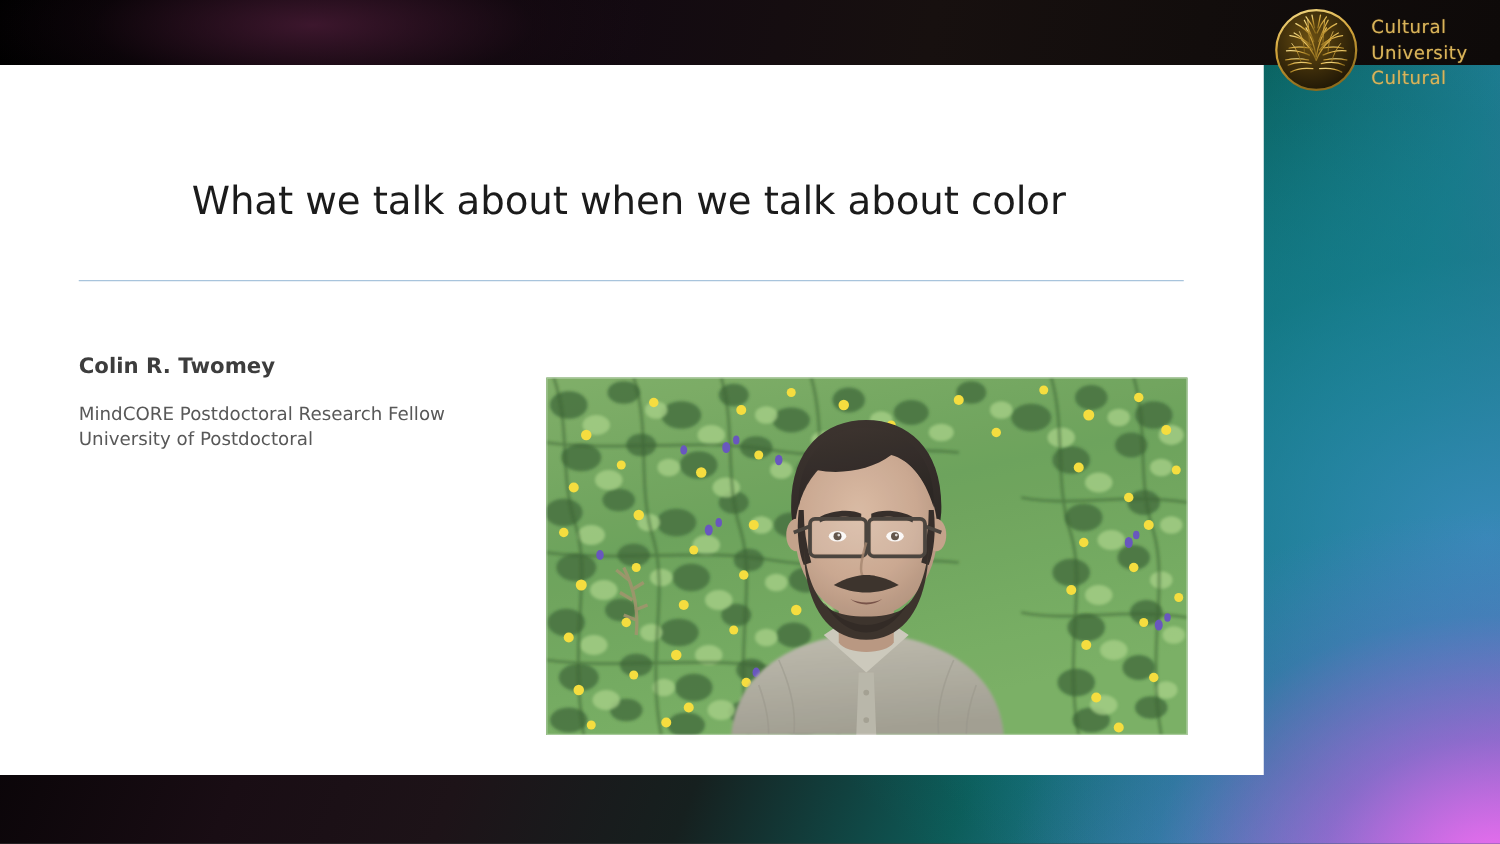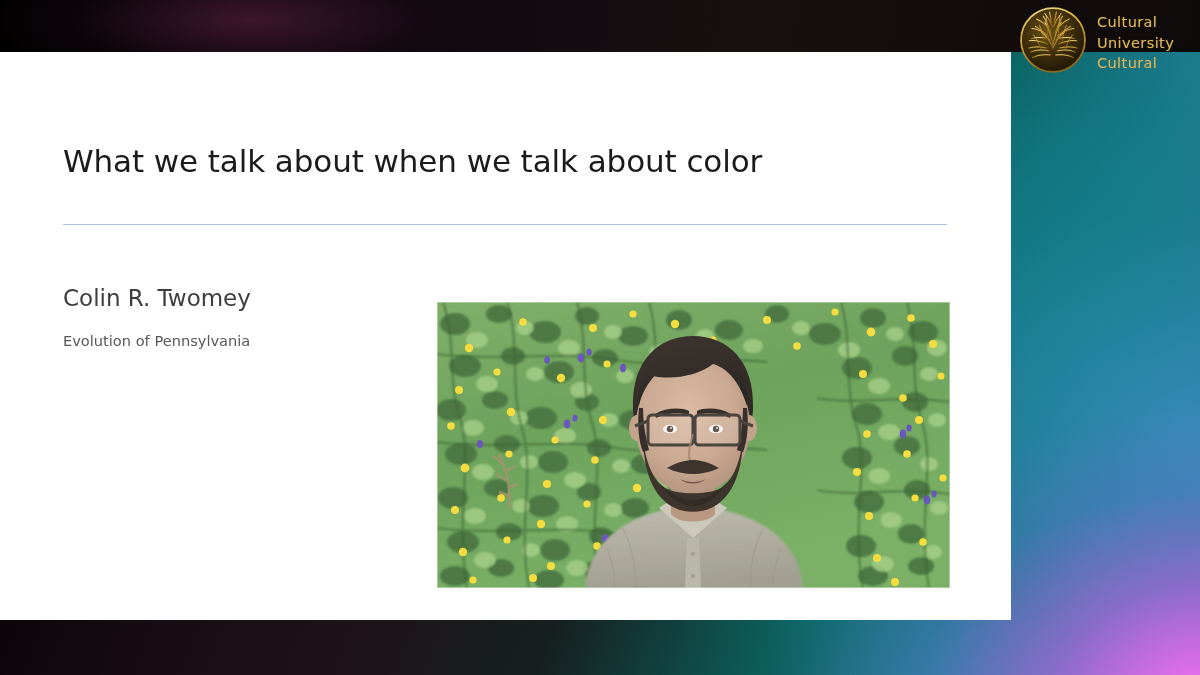--- a/index.html
+++ b/index.html
@@ -78,33 +78,34 @@
   }
 
   
   #slide-title {
     position:absolute; left:63px; top:91px;
     width:880px;
     font-size:31px; font-weight:400;
     color:#1b1b1b;
     letter-spacing:-0.1px;
     white-space:nowrap;
+    text-align:center;
   }
 
   
   #title-rule {
     position:absolute; left:63px; top:171.5px;
     width:884px; height:1.6px;
     background:#a8c4dc;
   }
 
   
   #byline { position:absolute; left:63px; top:228px; width:360px; }
   .byline-line {
-    font-size:23px; color:#3d3d3d; font-weight:400;
+    font-size:17px; color:#3d3d3d; font-weight:700;
     line-height:1.62; white-space:nowrap;
   }
   #affiliation { margin-top:14px; }
   .affil-line {
     font-size:14.6px; color:#585858; font-weight:400;
     line-height:1.42; white-space:nowrap;
   }
 
   
   #webcam-photo {
@@ -186,21 +187,22 @@
 
   <div id="slide-panel">
 
     <h1 id="slide-title">What we talk about when we talk about color</h1>
 
     <div id="title-rule"></div>
 
     <div id="byline">
       <div class="byline-line">Colin R. Twomey</div>
       <div id="affiliation">
-        <div class="affil-line">Evolution of Pennsylvania</div>
+        <div class="affil-line">MindCORE Postdoctoral Research Fellow</div>
+        <div class="affil-line">University of Postdoctoral</div>
       </div>
     </div>
 
     <div id="webcam-photo">
       <svg viewBox="0 0 513 286" preserveAspectRatio="xMidYMid slice">
         <defs>
           <linearGradient id="ivyBase" x1="0" y1="0" x2="0.4" y2="1">
             <stop offset="0%" stop-color="#74a75a"></stop>
             <stop offset="45%" stop-color="#5f9a4d"></stop>
             <stop offset="100%" stop-color="#6ea957"></stop>

